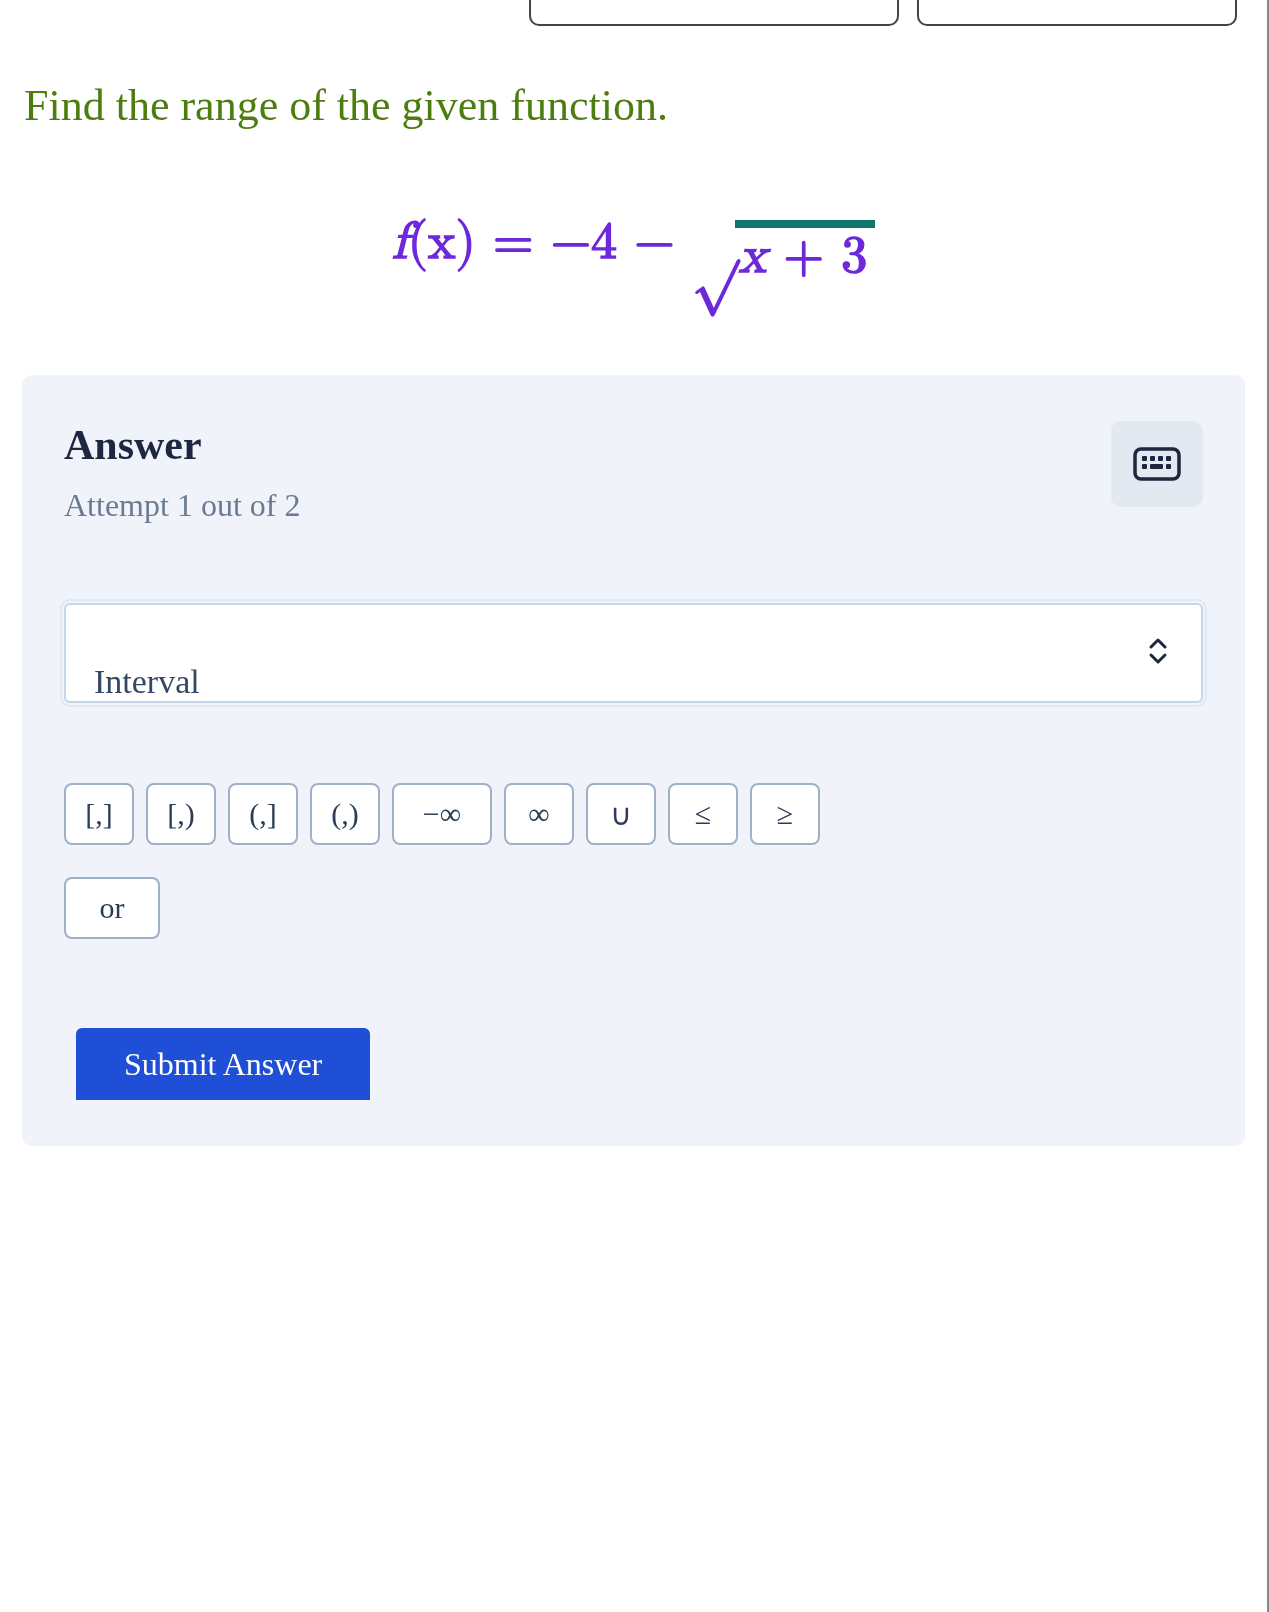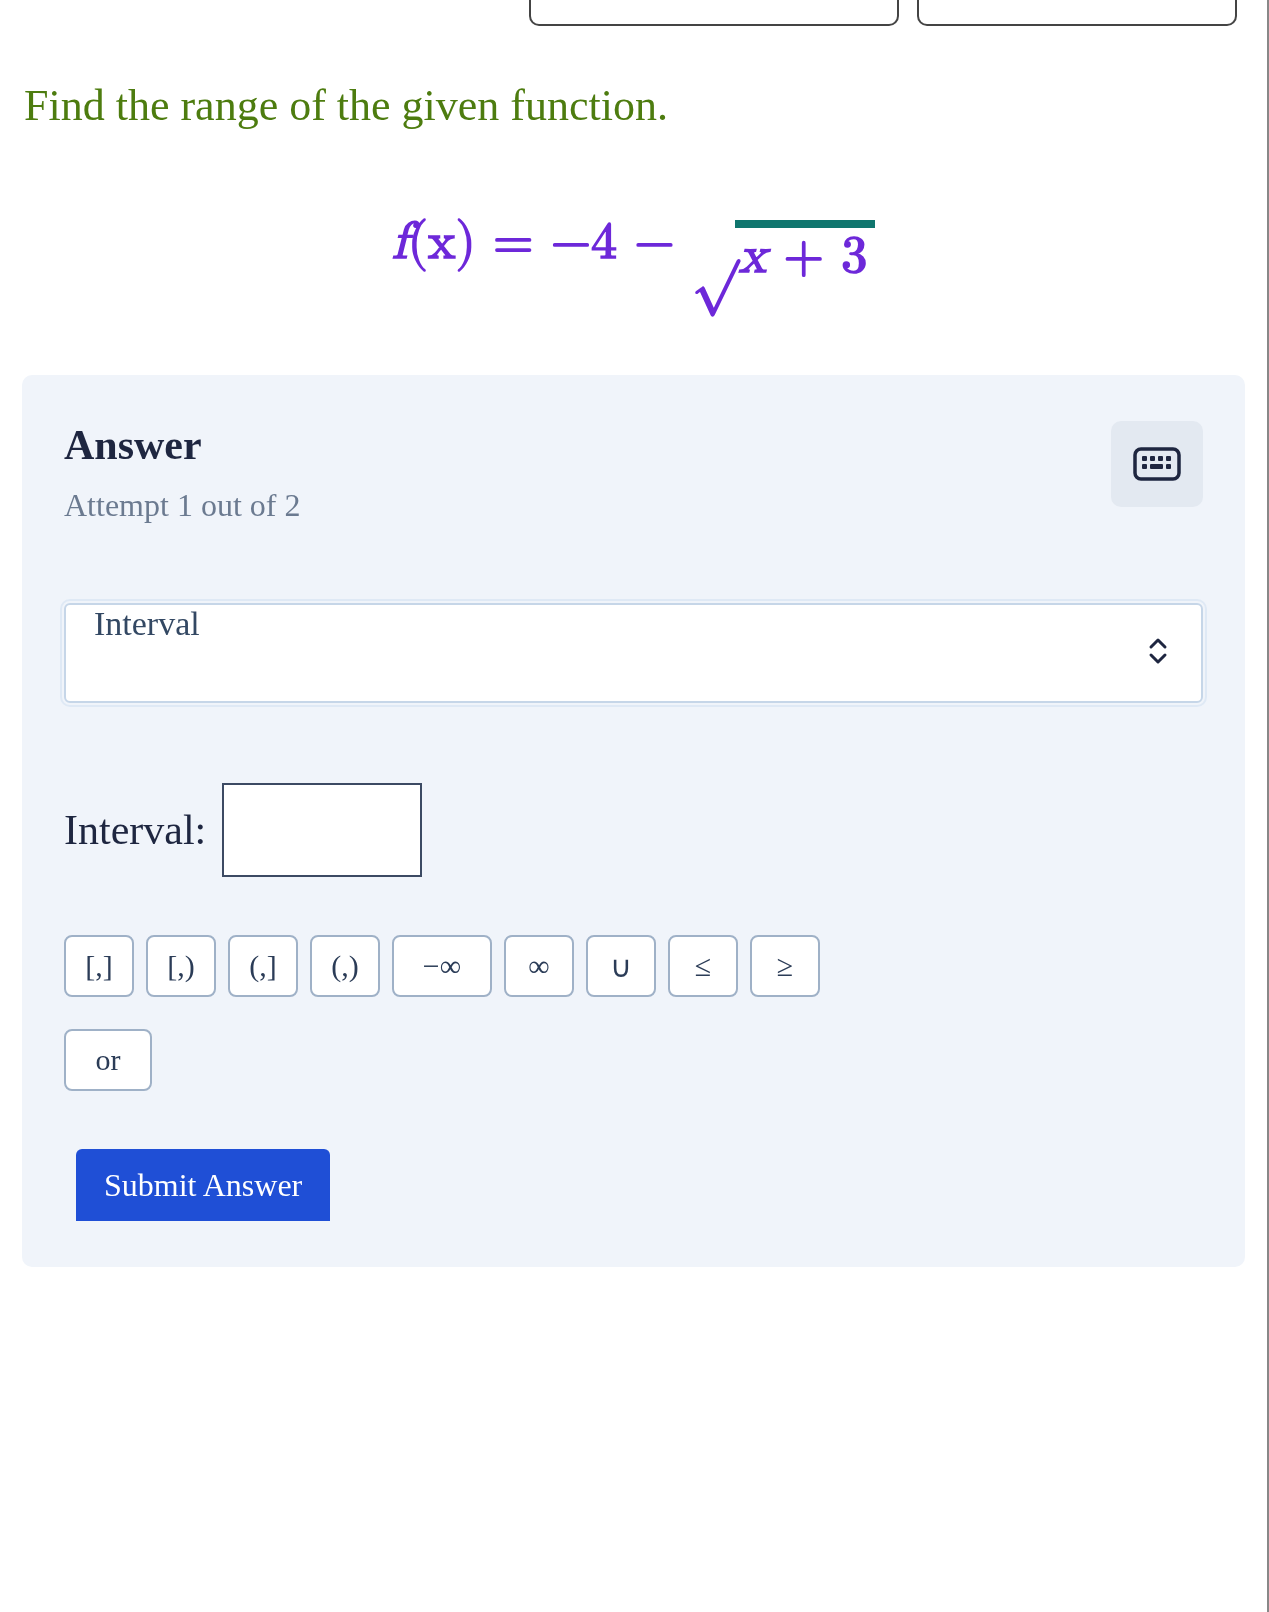--- a/index.html
+++ b/index.html
@@ -104,21 +104,21 @@
     margin-bottom: 18px;
   }
   .select-wrap {
     position: relative;
     width: 100%;
     height: 100px;
     background: #fff;
     border: 2px solid #c6d6e8;
     border-radius: 6px;
     display: flex;
-    align-items: flex-start;
+    align-items: flex-end;
     padding: 0 28px;
     cursor: pointer;
     outline: 2px solid #dfe9f5;
     outline-offset: 2px;
     margin-bottom: 80px;
   }
   .select-wrap .sel-val {
     font-size: 34px;
     font-family: Georgia, serif;
     color: #334863;
@@ -164,36 +164,36 @@
     font-family: Georgia, serif;
     color: #2b3c57;
     display: flex;
     align-items: center;
     justify-content: center;
     cursor: pointer;
   }
   .sym-btn.wide { min-width: 100px; }
   .or-btn {
     height: 62px;
-    width: 88px;
+    width: 96px;
     border: 2px solid #9fb1c7;
     background: #fff;
     border-radius: 8px;
     font-size: 30px;
     font-family: Georgia, serif;
     color: #2b3c57;
     display: flex;
     align-items: center;
     justify-content: center;
     cursor: pointer;
-    margin-bottom: 58px;
+    margin-bottom: 89px;
   }
   .submit-btn {
     height: 72px;
-    padding: 0 28px;
+    padding: 0 48px;
     background: #1f4fd6;
     color: #fff;
     font-size: 32px;
     font-family: Georgia, serif;
     border-radius: 6px 6px 0 0;
     display: inline-flex;
     align-items: center;
     justify-content: center;
     cursor: pointer;
     margin-left: 12px;
@@ -241,24 +241,20 @@
     <div class="select-wrap">
       <span class="sel-val">Interval</span>
       <span class="chev">
         <svg width="22" height="30" viewBox="0 0 22 30" fill="none">
           <path d="M4 11 L11 4 L18 11" stroke="#1e2640" stroke-width="3" fill="none" stroke-linecap="round" stroke-linejoin="round"></path>
           <path d="M4 19 L11 26 L18 19" stroke="#1e2640" stroke-width="3" fill="none" stroke-linecap="round" stroke-linejoin="round"></path>
         </svg>
       </span>
     </div>
 
-    <div class="interval-row">
-      <span class="lbl">Interval:</span>
-      <div class="interval-input"></div>
-    </div>
 
     <div class="sym-row">
       <div class="sym-btn">[,]</div>
       <div class="sym-btn">[,)</div>
       <div class="sym-btn">(,]</div>
       <div class="sym-btn">(,)</div>
       <div class="sym-btn wide">−∞</div>
       <div class="sym-btn">∞</div>
       <div class="sym-btn">∪</div>
       <div class="sym-btn">≤</div>

